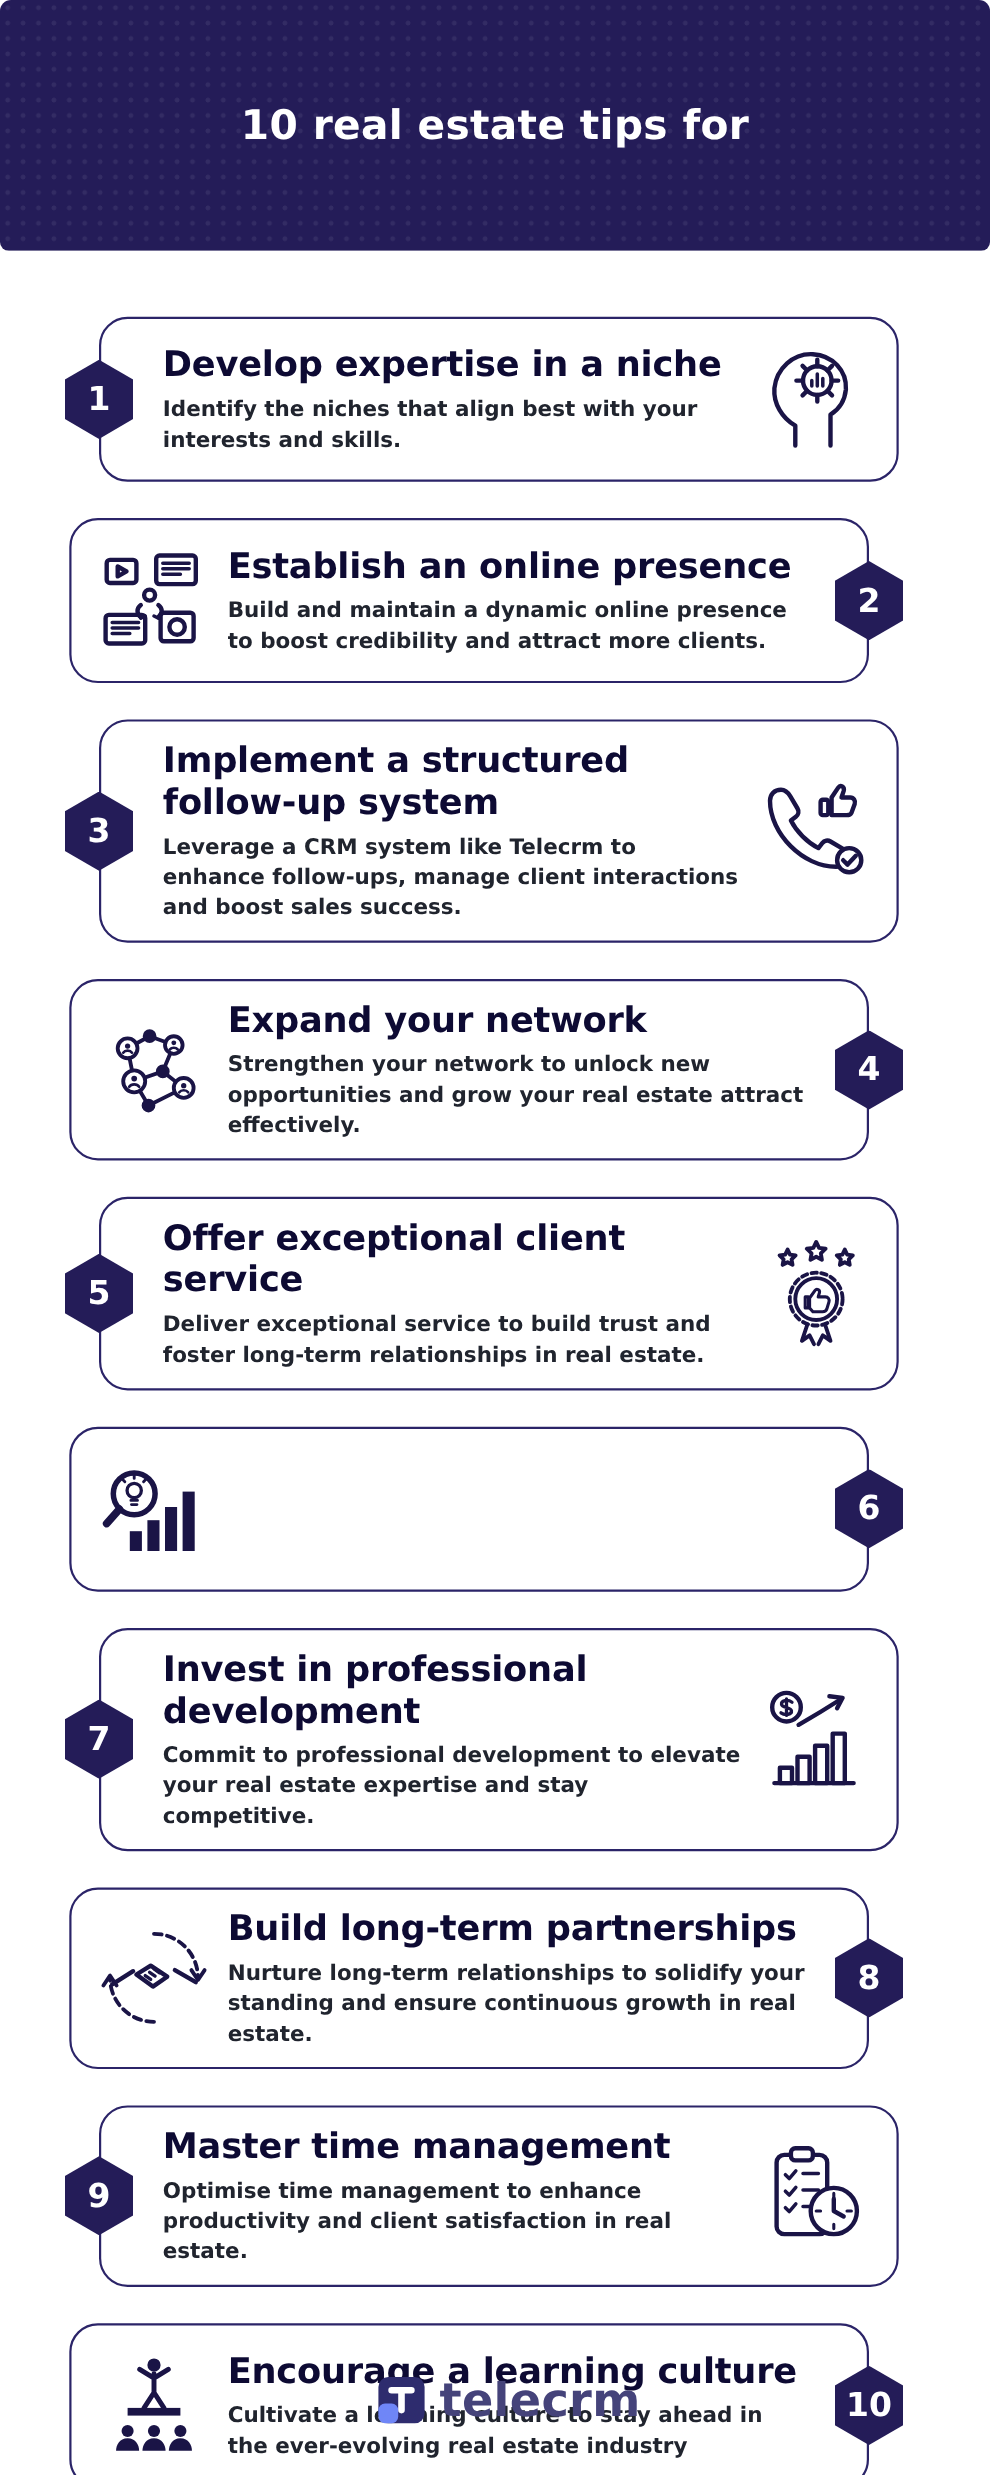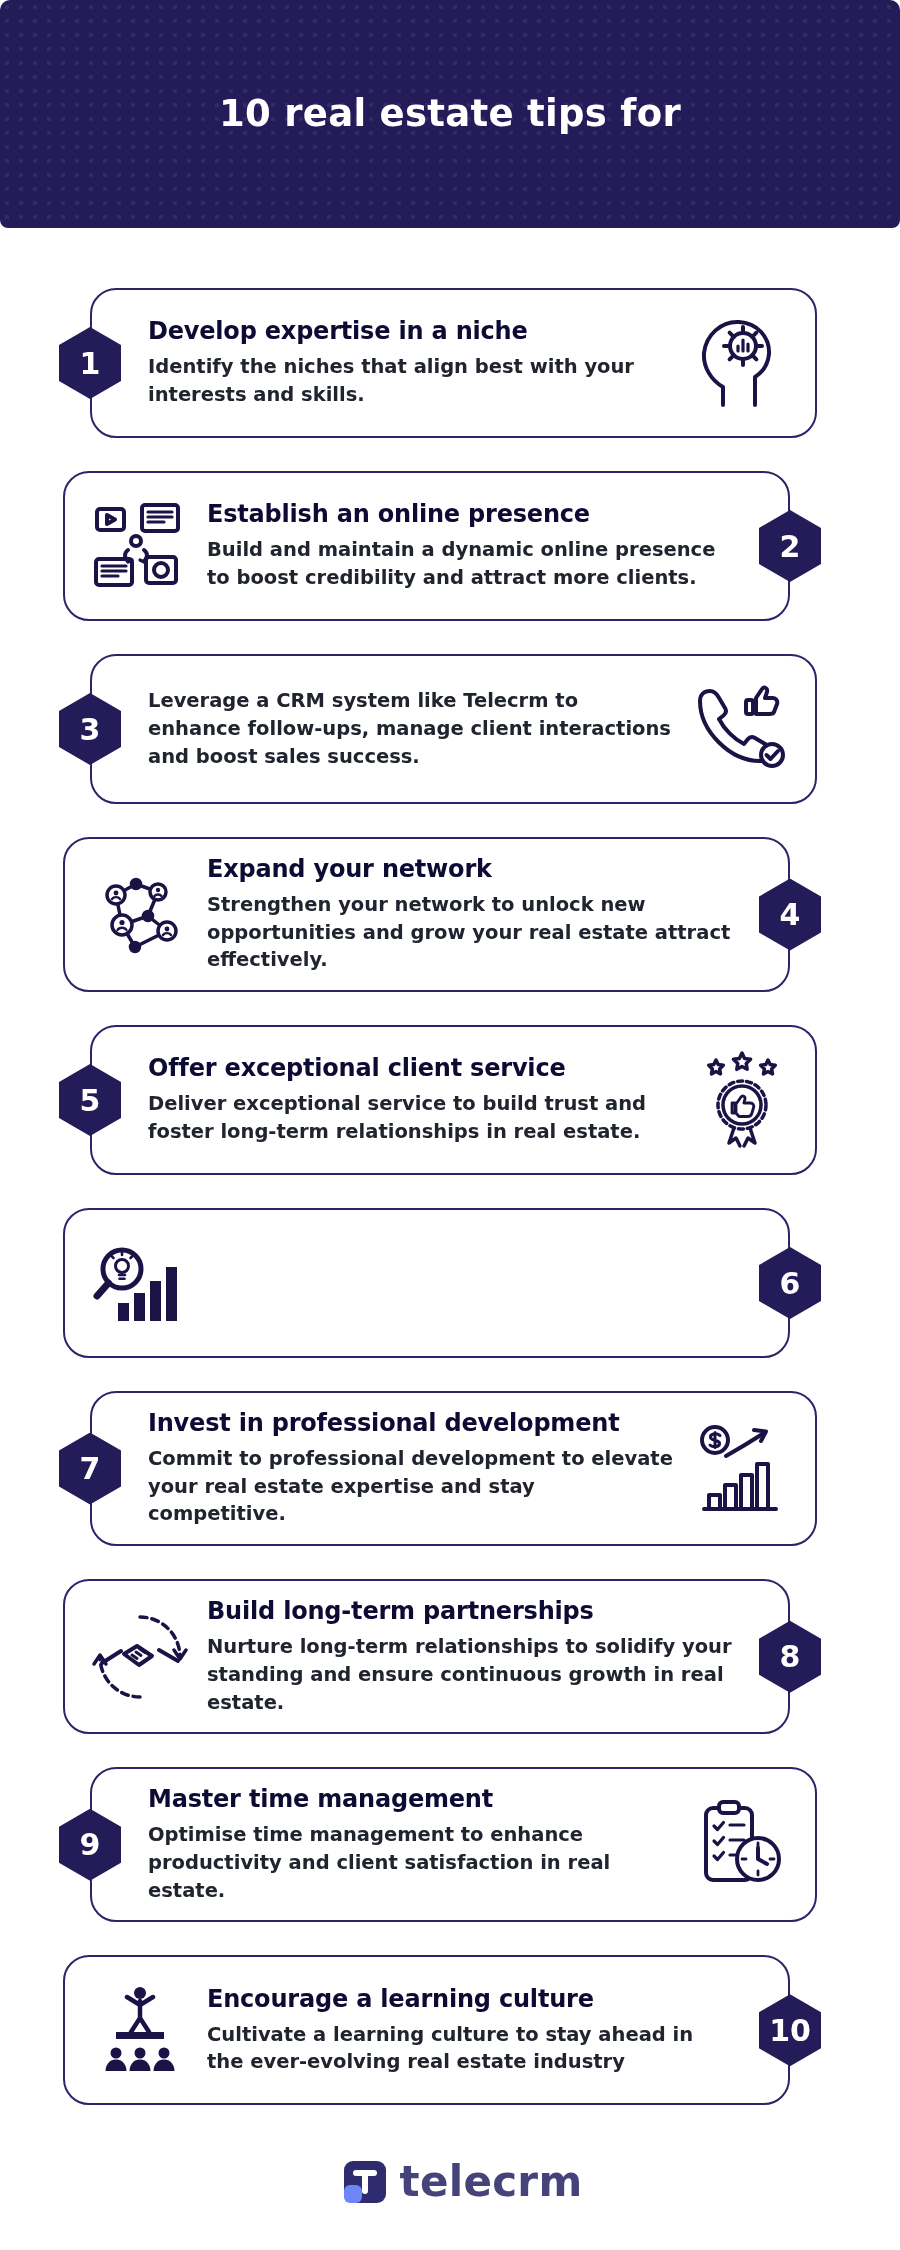--- a/index.html
+++ b/index.html
@@ -26,21 +26,21 @@
     position:relative; width:727px; min-height:150px;
     border:2px solid #2b2468; border-radius:26px; background:#fff;
     display:flex; align-items:center; margin-bottom:33px;
   }
   .card.odd  { margin-left:90px; padding:16px 22px 16px 56px; }
   .card.even { margin-left:63px; padding:16px 56px 16px 22px; }
   .icon-wrap { flex:0 0 106px; height:106px; display:flex; align-items:center; justify-content:center; }
   .card.odd  .icon-wrap { order:2; margin-left:10px; }
   .card.even .icon-wrap { margin-right:14px; }
   .text-wrap { flex:1; }
-  .card-title { margin:0 0 8px 0; font-size:24px; font-weight:700; color:#0d0a33; letter-spacing:-0.2px; }
+  .card-title { margin:0 0 8px 0; font-size:32px; font-weight:700; color:#0d0a33; letter-spacing:-0.2px; }
   .card-desc  { margin:0; font-size:19.5px; line-height:1.42; color:#20242e;font-weight:bold; }
   .badge {
     position:absolute; top:50%; transform:translateY(-50%);
     width:62px; height:72px; background:#241c58; color:#fff;
     clip-path:polygon(50% 0,100% 25%,100% 75%,50% 100%,0 75%,0 25%);
     display:flex; align-items:center; justify-content:center;
     font-size:30px; font-weight:700;
   }
   .card.odd  .badge { left:-33px; }
   .card.even .badge { right:-33px; }
@@ -97,20 +97,21 @@
     </div>
     <div class="text-wrap">
       <h2 class="card-title">Establish an online presence</h2>
       <p class="card-desc">Build and maintain a dynamic online presence to boost credibility and attract more clients.</p>
     </div>
   </div>
 
   <div class="card odd">
     <div class="badge">3</div>
     <div class="text-wrap">
+      <h2 class="card-title">Implement a structured follow-up system</h2>
       <p class="card-desc">Leverage a CRM system like Telecrm to enhance follow-ups, manage client interactions and boost sales success.</p>
     </div>
     <div class="icon-wrap">
       <svg class="tip-icon" viewBox="0 0 100 100" fill="none" stroke="#1a1446" stroke-width="4" stroke-linecap="round" stroke-linejoin="round">
         <path d="M20 12 C14 12 10 16 10 22 C10 52 40 82 70 82 C76 82 80 78 80 72 C80 69 78.5 67 76 65.5 L65 59 C62.5 57.5 59.5 58 57.5 60.5 L54 65 C44 60 34 50 29 40 L33.5 36.5 C36 34.5 36.5 31.5 35 29 L28.5 18 C27 15.5 24 12 20 12 Z"></path>
         <rect x="56" y="21" width="7" height="14" rx="2"></rect>
         <path d="M66 35 V19 l6 -9 c2 -3 6 -1 5 3 l-2 6 h8 c3 0 5 3 4 6 l-3 8 c-.8 2 -2.6 2 -4.6 2 H66"></path>
         <circle cx="82" cy="76" r="11" fill="#ffffff"></circle>
         <path d="M76.5 76 l4 4 L88 72"></path>
       </svg>

